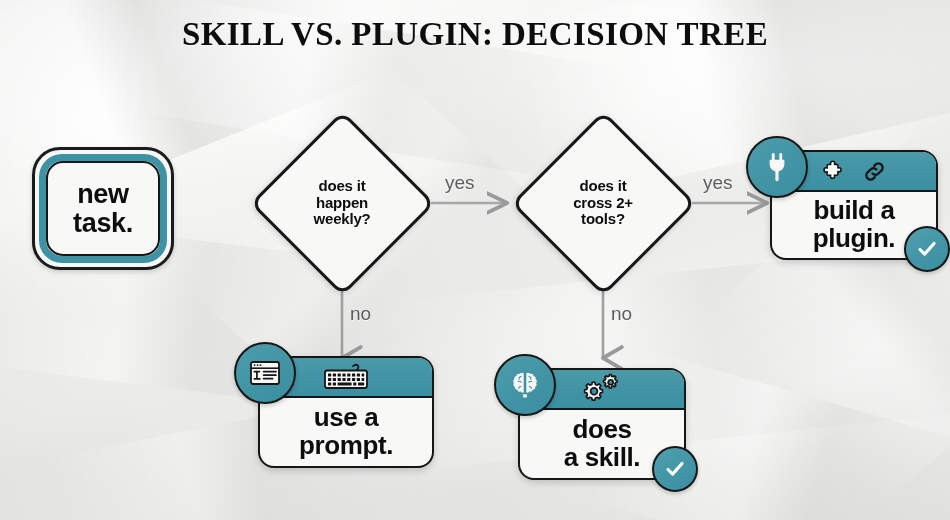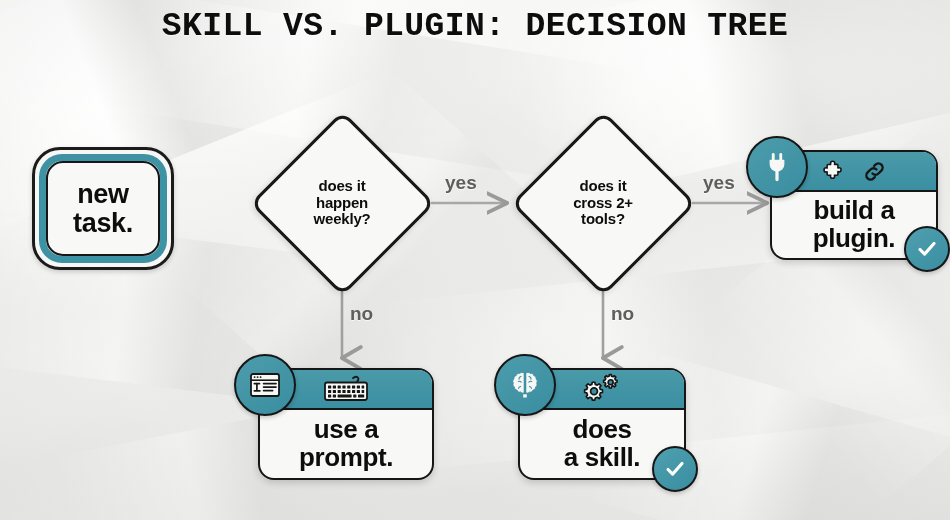--- a/index.html
+++ b/index.html
@@ -49,43 +49,43 @@
   .crease.c9 { left:760px; top:180px;  width:300px; height:260px; transform: rotate(-40deg); opacity:.35; }
   .vign {
     position:absolute; inset:0;
     background: radial-gradient(ellipse 85% 85% at 50% 45%, rgba(0,0,0,0) 55%, rgba(120,120,118,0.13) 100%);
     pointer-events:none;
   }
 
   
   #title {
     position: absolute;
-    top: 8px;
+    top: 16px;
     left: 0;
     width: 950px;
     text-align: center;
     font-size: 33px;
     font-weight: bold;
     letter-spacing: 0.4px;
     color: #0d0d0d;
-    font-family: Liberation Mono, monospace;
+    font-family: Liberation Serif, serif;
     text-shadow: 0 1px 0 rgba(255,255,255,0.6);
   }
 
   
   #connectors {
     position: absolute;
     inset: 0;
     pointer-events: none;
   }
 
   .edge-label {
     position: absolute;
     font-size: 19px;
-    font-weight: 700;
+    font-weight: 400;
     color: #5e5e5e;
     font-family: "Liberation Sans", sans-serif;
     text-shadow: 0 1px 0 rgba(255,255,255,0.7);
   }
 
   
   #start-node {
     position: absolute;
     left: 32px;
     top: 147px;
@@ -227,21 +227,21 @@
     border: 2.5px solid #161616;
     right: -14px;
     bottom: -14px;
     display: flex;
     align-items: center;
     justify-content: center;
     box-shadow: 0 2px 4px rgba(0,0,0,0.2);
   }
 
   #card-plugin { left: 770px; top: 150px;  width: 168px; height: 110px; }
-  #card-prompt { left: 258px; top: 368px;  width: 176px; height: 112px; }
+  #card-prompt { left: 258px; top: 356px;  width: 176px; height: 112px; }
   #card-skill  { left: 518px; top: 368px;  width: 168px; height: 112px; }
 
   svg { display: block; }
 </style>
 </head>
 <body>
 
 <div id="canvas">
 
   <div class="paper-base"></div>

